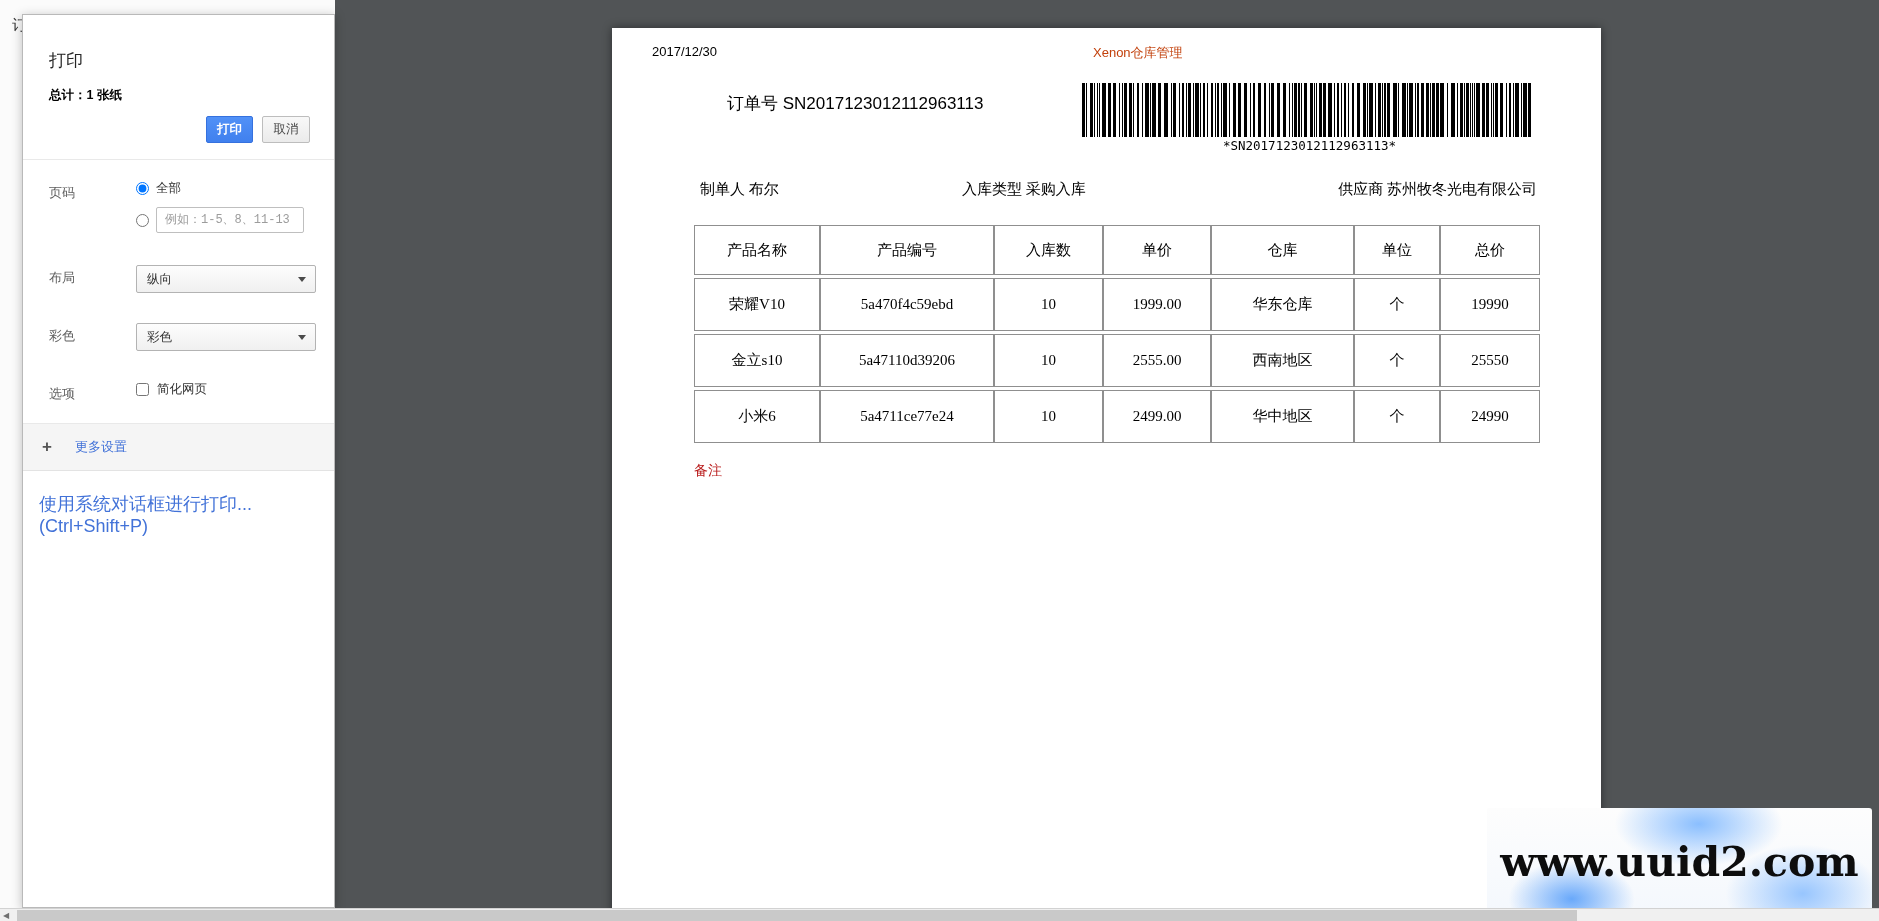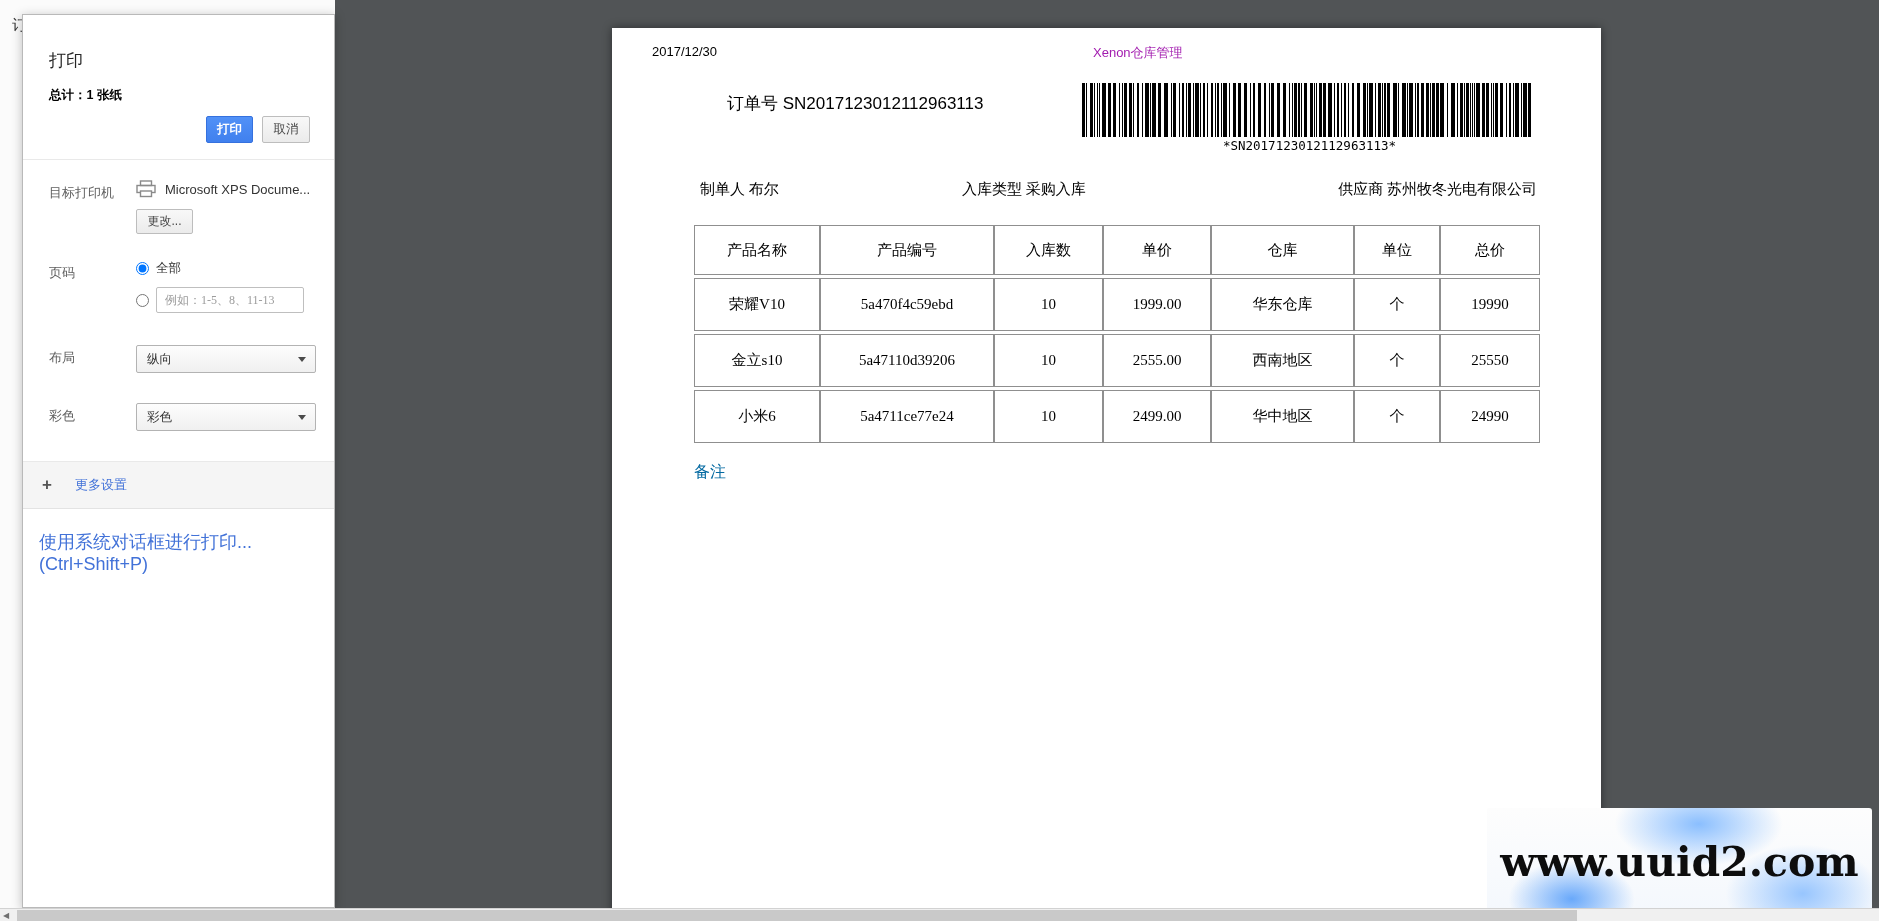--- a/index.html
+++ b/index.html
@@ -31,21 +31,21 @@
   .row .ctl { flex:1; }
   .row-dest { margin-bottom:26px; }
   .printer-line { display:flex; align-items:center; gap:9px; }
   .printer-name { font-size:13px; color:#333; white-space:nowrap; }
   .change-wrap { margin-top:11px; }
   .row-pages { margin-bottom:22px; }
   .radio-line { display:flex; align-items:center; gap:7px; margin-bottom:10px; }
   .radio-line input[type=radio] { width:13px; height:13px; }
   .radio-text { font-size:12.5px; color:#333; }
   .range-input { width:148px; height:26px; border:1px solid #bfbfbf; border-radius:2px;
-    font-size:12px; padding:0 8px; color:#333; font-family:Liberation Serif, serif; }
+    font-size:12px; padding:0 8px; color:#333; font-family:Liberation Mono, monospace; }
   .range-input::placeholder { color:#9c9c9c; }
   .row-layout, .row-color { margin-bottom:30px; }
   .select { position:relative; width:180px; height:28px; border:1px solid #b3b3b3; border-radius:2px;
     background:linear-gradient(#fdfdfd,#f0f0f0); font-size:12.5px; color:#333;
     line-height:26px; padding:0 24px 0 10px; cursor:pointer; }
   .select .arrow { position:absolute; right:9px; top:11px; width:0; height:0;
     border-left:4px solid transparent; border-right:4px solid transparent; border-top:5px solid #4a4a4a; }
   .row-options { padding-bottom:20px; }
   .check-line { display:flex; align-items:center; gap:8px; }
   .check-line input { width:13px; height:13px; }
@@ -55,36 +55,36 @@
     background:#f5f5f5; border-bottom:1px solid #e3e3e3; }
   .plus-icon { width:33px; font-size:17px; font-weight:bold; color:#555; }
   a.link { color:#4272d8; text-decoration:none; font-size:13px; cursor:pointer; }
   .sys-link { padding:21px 16px; }
   .sys-link a { font-size:18px; }
 
   
   .page { position:absolute; left:612px; top:28px; width:989px; height:890px;
     background:#fff; box-shadow:0 0 9px rgba(0,0,0,.45); z-index:1; }
   .p-date { position:absolute; left:40px; top:16px; font-size:13px; color:#000; }
-  .p-title { position:absolute; left:481px; top:16px; font-size:13px; color:#a21caf; }
+  .p-title { position:absolute; left:481px; top:16px; font-size:13px; color:#c2410c; }
   .p-order { position:absolute; left:95px; top:64px; font-size:17px; color:#000;margin-left:20px; }
   .barcode-wrap { position:absolute; left:470px; top:55px; width:455px; }
   .barcode { width:455px; height:54px; overflow:hidden; white-space:nowrap; font-size:0; }
   .barcode i { display:inline-block; height:54px; background:#000; vertical-align:top; }
   .barcode-text { text-align:center; font-family:"DejaVu Sans Mono", monospace;
     font-size:12.5px; color:#000; margin-top:1px; }
   .p-info span { position:absolute; top:152px; font-size:15px; color:#000;
     font-family:"Liberation Serif", serif; white-space:nowrap; }
   .p-info .i1 { left:88px; } .p-info .i2 { left:350px; } .p-info .i3 { right:64px; }
   .ptable { position:absolute; left:82px; top:194px; border-collapse:separate; border-spacing:0 3px; }
   .ptable th, .ptable td { border:1px solid #8f8f8f; text-align:center; color:#000;
     font-weight:normal; font-size:15px; font-family:"Liberation Serif", serif; }
   .ptable th { height:50px; }
   .ptable td { height:53px; }
-  .p-remarks { position:absolute; left:82px; top:434px; font-size:16px; color:#0369a1;
+  .p-remarks { position:absolute; left:82px; top:434px; font-size:14px; color:#b91c1c;
     font-family:"Liberation Serif", serif; }
 
   
   .watermark { position:absolute; left:1487px; top:808px; width:385px; height:107px; z-index:5;
     display:flex; align-items:center; justify-content:center; border-radius:3px;
     background:
       radial-gradient(ellipse 90px 55px at 22% 85%, rgba(90,160,250,.9), rgba(90,160,250,0) 70%),
       radial-gradient(ellipse 120px 60px at 55% 15%, rgba(110,175,255,.8), rgba(110,175,255,0) 70%),
       radial-gradient(ellipse 110px 70px at 82% 80%, rgba(120,180,255,.75), rgba(120,180,255,0) 70%),
       linear-gradient(#fdfdfd,#f4f8fd); text-align: right; }
@@ -112,36 +112,20 @@
     <div class="dlg-header">
       <div class="dlg-title">打印</div>
       <div class="dlg-total">总计：1 张纸</div>
       <div class="dlg-actions">
         <button class="btn-primary">打印</button>
         <button class="btn">取消</button>
       </div>
     </div>
 
     <div class="sections">
-      <div class="row row-dest">
-        <div class="lbl">目标打印机</div>
-        <div class="ctl">
-          <div class="printer-line">
-            <svg class="icon-printer" width="20" height="18" viewBox="0 0 20 18">
-              <rect x="4.5" y="1" width="11" height="4.5" fill="none" stroke="#8a8a8a" stroke-width="1.4"></rect>
-              <rect x="1" y="5.5" width="18" height="7" fill="none" stroke="#8a8a8a" stroke-width="1.4"></rect>
-              <rect x="4.5" y="11" width="11" height="5.5" fill="#fff" stroke="#8a8a8a" stroke-width="1.4"></rect>
-            </svg>
-            <span class="printer-name">Microsoft XPS Docume...</span>
-          </div>
-          <div class="change-wrap">
-            <button class="btn small">更改...</button>
-          </div>
-        </div>
-      </div>
 
       <div class="row row-pages">
         <div class="lbl">页码</div>
         <div class="ctl">
           <div class="radio-line">
             <input type="radio" name="pg" checked="" style="">
             <span class="radio-text">全部</span>
           </div>
           <div class="radio-line">
             <input type="radio" name="pg" style="">
@@ -163,20 +147,29 @@
       <div class="row row-color">
         <div class="lbl">彩色</div>
         <div class="ctl">
           <div class="select">
             <span>彩色</span>
             <span class="arrow"></span>
           </div>
         </div>
       </div>
 
+      <div class="row row-options">
+        <div class="lbl">选项</div>
+        <div class="ctl">
+          <div class="check-line">
+            <input type="checkbox" style="">
+            <span class="check-text">简化网页</span>
+          </div>
+        </div>
+      </div>
     </div>
 
     <div class="more-band">
       <span class="plus-icon">+</span>
       <a class="link">更多设置</a>
     </div>
 
     <div class="sys-link">
       <a class="link">使用系统对话框进行打印...(Ctrl+Shift+P)</a>
     </div>

